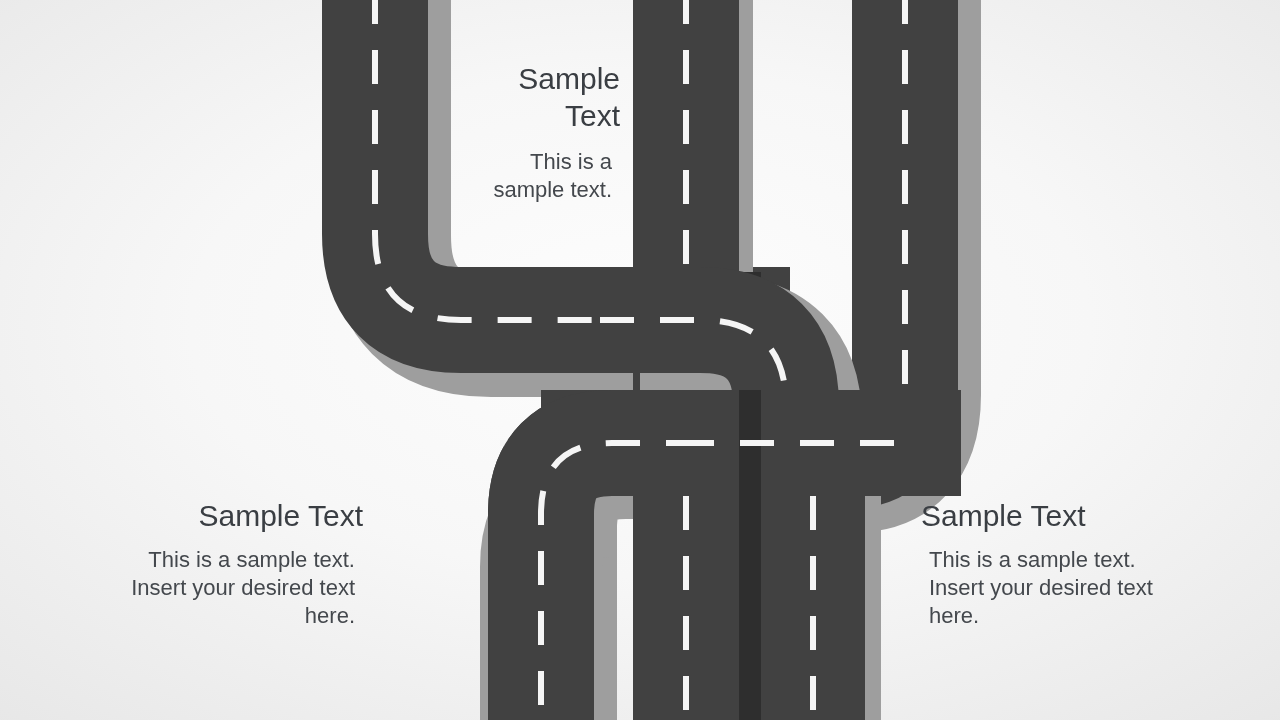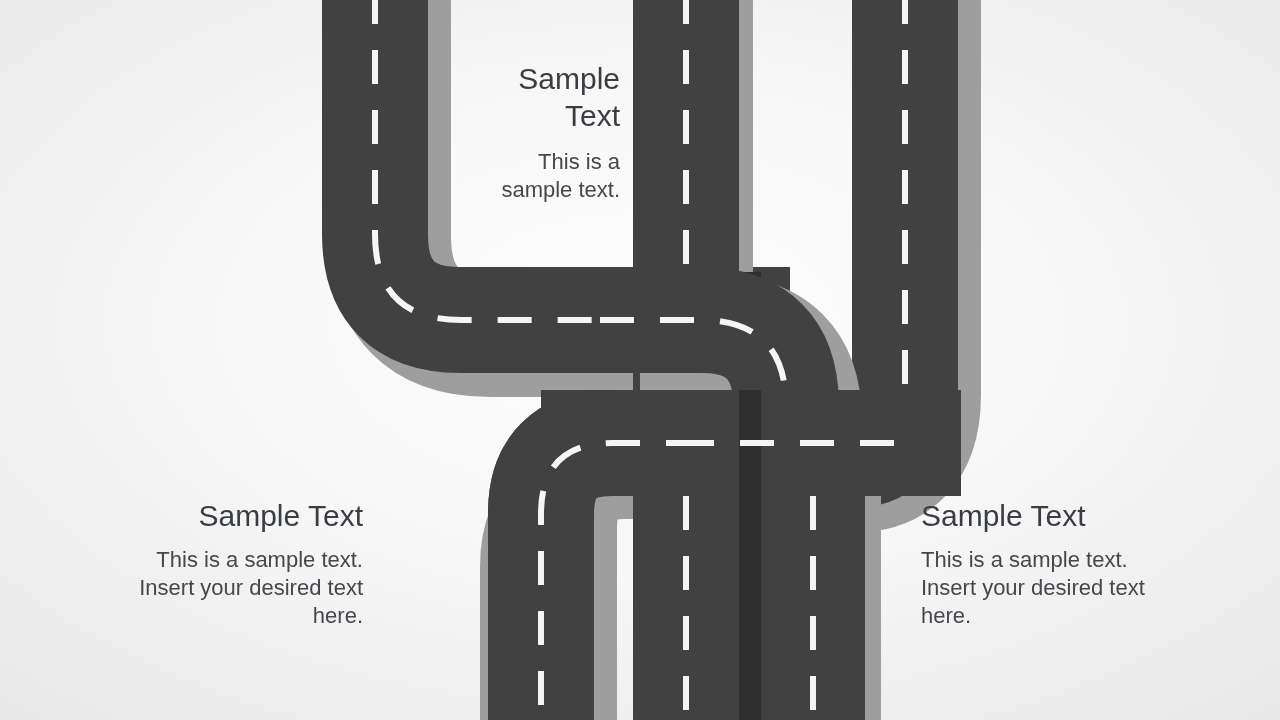--- a/index.html
+++ b/index.html
@@ -35,21 +35,21 @@
     line-height: 37px;
     color: #3a3e43;
     margin: 0 0 10px 0;
     white-space: pre-line;
   }
   .tb-body {
     font-size: 22px;
     font-weight: 400;
     line-height: 28px;
     color: #44484d;
-    margin: 0;
+    margin: 8px;
     white-space: pre-line;
   }
   
   #block-top {
     left: 448px;
     top: 60px;
     width: 172px;
     text-align: right;
   }
   #block-top .tb-title { font-size: 30px; line-height: 37px; }

